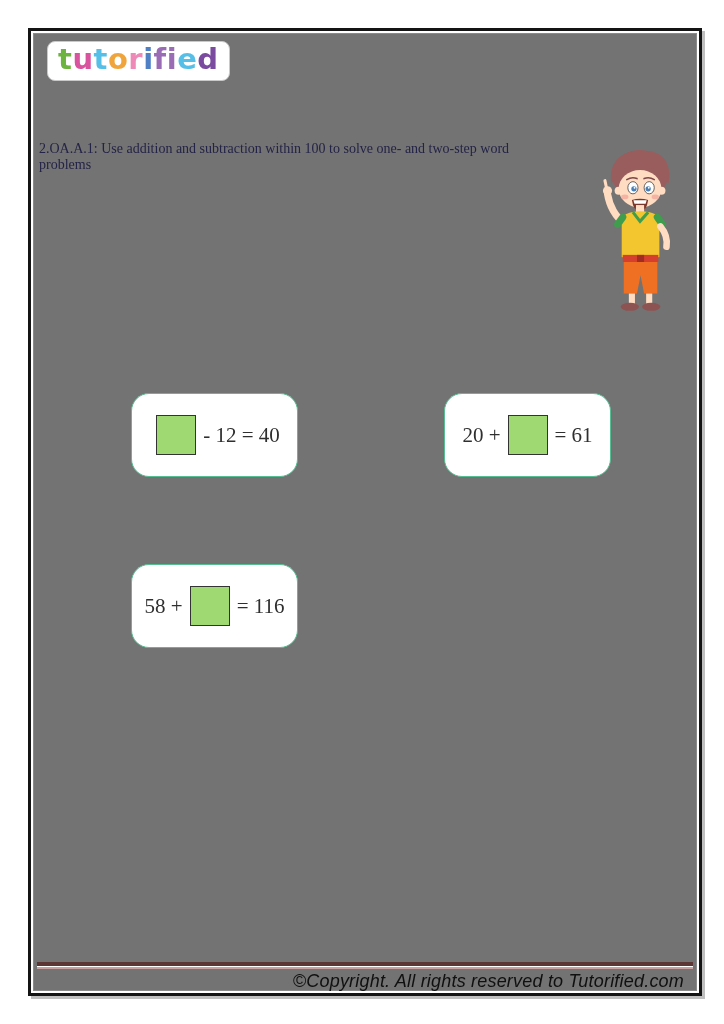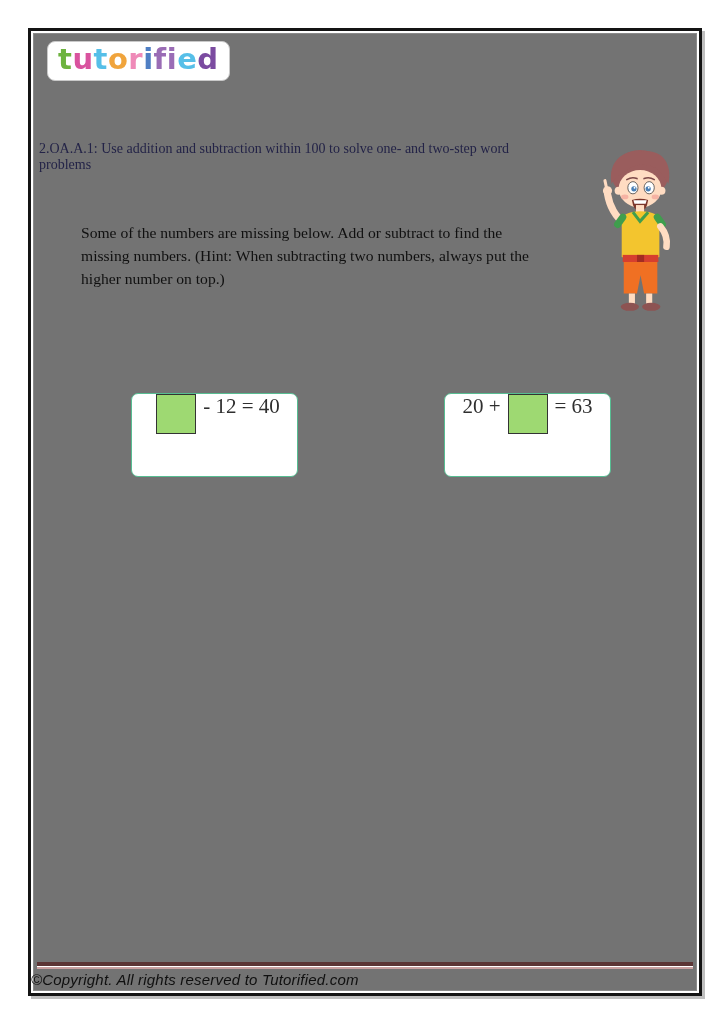--- a/index.html
+++ b/index.html
@@ -27,37 +27,37 @@
     position:absolute;left:8px;top:110px;width:520px;
     font-family:"Liberation Serif",serif;font-size:14px;color:#232347;
   }
   .boy{position:absolute;right:10px;top:112px;width:102px;height:178px;}
   .instructions{
     position:absolute;left:50px;top:190px;width:458px;
     font-family:"Liberation Serif",serif;font-size:15.6px;line-height:1.48;color:#101010;
   }
   
   .pbox{
-    position:absolute;width:165px;height:82px;border:1.5px solid #57bd92;border-radius:7px;
-    display:flex;align-items:flex-start;justify-content:center;background:#fff;
+    position:absolute;width:165px;height:82px;border:1.5px solid #57bd92;border-radius:18px;
+    display:flex;align-items:center;justify-content:center;background:#fff;
     font-family:"Liberation Serif",serif;font-size:21px;color:#2f2f2f;white-space:nowrap;
   }
   .blank{
     width:38px;height:38px;background:#9ed972;border:1.6px solid #333;margin:0 7px;flex:0 0 auto;
   }
   .r1{top:362px;} .r2{top:533px;} .r3{top:710px;}
   .c1{left:100px;} .c2{left:413px;}
   
   .footer-rule{position:absolute;left:6px;right:6px;top:931px;}
   .fr-dark{height:4px;background:#5c3535;}
   .fr-gap{height:1px;background:#fff;}
   .fr-light{height:2px;background:#c9a0a0;}
   .copyright{
-    position:absolute;left:0;right:0;top:940px;text-align:left;
-    font-style:italic;font-size:15px;color:#101010;letter-spacing:0.2px;
+    position:absolute;left:0;right:15px;top:940px;text-align:right;
+    font-style:italic;font-size:18px;color:#101010;letter-spacing:0.2px;
   }
 </style>
 </head>
 <body>
 
 <div class="page">
 
   <div class="logo-box">
     <span><span style="color: rgb(109, 179, 63);">t</span><span style="color: rgb(217, 83, 158);">u</span><span style="color: rgb(86, 191, 232);">t</span><span style="color: rgb(240, 164, 60);">o</span><span style="color: rgb(239, 138, 184);">r</span><span style="color: rgb(79, 127, 196);">i</span><span style="color: rgb(154, 108, 181);">f</span><span style="color: rgb(154, 108, 181);">i</span><span style="color: rgb(86, 191, 232);">e</span><span style="color: rgb(123, 75, 160);">d</span></span>
   </div>
@@ -111,31 +111,35 @@
 
     <path d="M36,117 L69,117 L69,148 L56,148 L52.5,130 L49,148 L36,148 Z" fill="#f07023"></path>
 
     <rect x="41" y="148" width="6" height="10" fill="#ffdcc2"></rect>
     <rect x="58" y="148" width="6" height="10" fill="#ffdcc2"></rect>
 
     <ellipse cx="42" cy="161" rx="9" ry="4" fill="#8d5352"></ellipse>
     <ellipse cx="63" cy="161" rx="9" ry="4" fill="#8d5352"></ellipse>
   </svg>
 
-  <div class="instructions">Some of the numbers are missing below. Add or subtract to find the missing numbers. (Hint: When subtracting two numbers, always put the higher number on top.)</div>
 
   <div class="pbox r1 c1">
     <span></span>
     <span class="blank"></span>
     <span>- 12 = 40</span>
   </div>
   <div class="pbox r1 c2">
     <span>20 +</span>
     <span class="blank"></span>
-    <span>= 63</span>
+    <span>= 61</span>
+  </div>
+  <div class="pbox r2 c1">
+    <span>58 +</span>
+    <span class="blank"></span>
+    <span>= 116</span>
   </div>
 
   <div class="footer-rule">
     <div class="fr-dark"></div>
       <div class="fr-gap"></div>
       <div class="fr-light"></div>
   </div>
   <div class="copyright">©Copyright. All rights reserved to Tutorified.com</div>
 
 </div>

